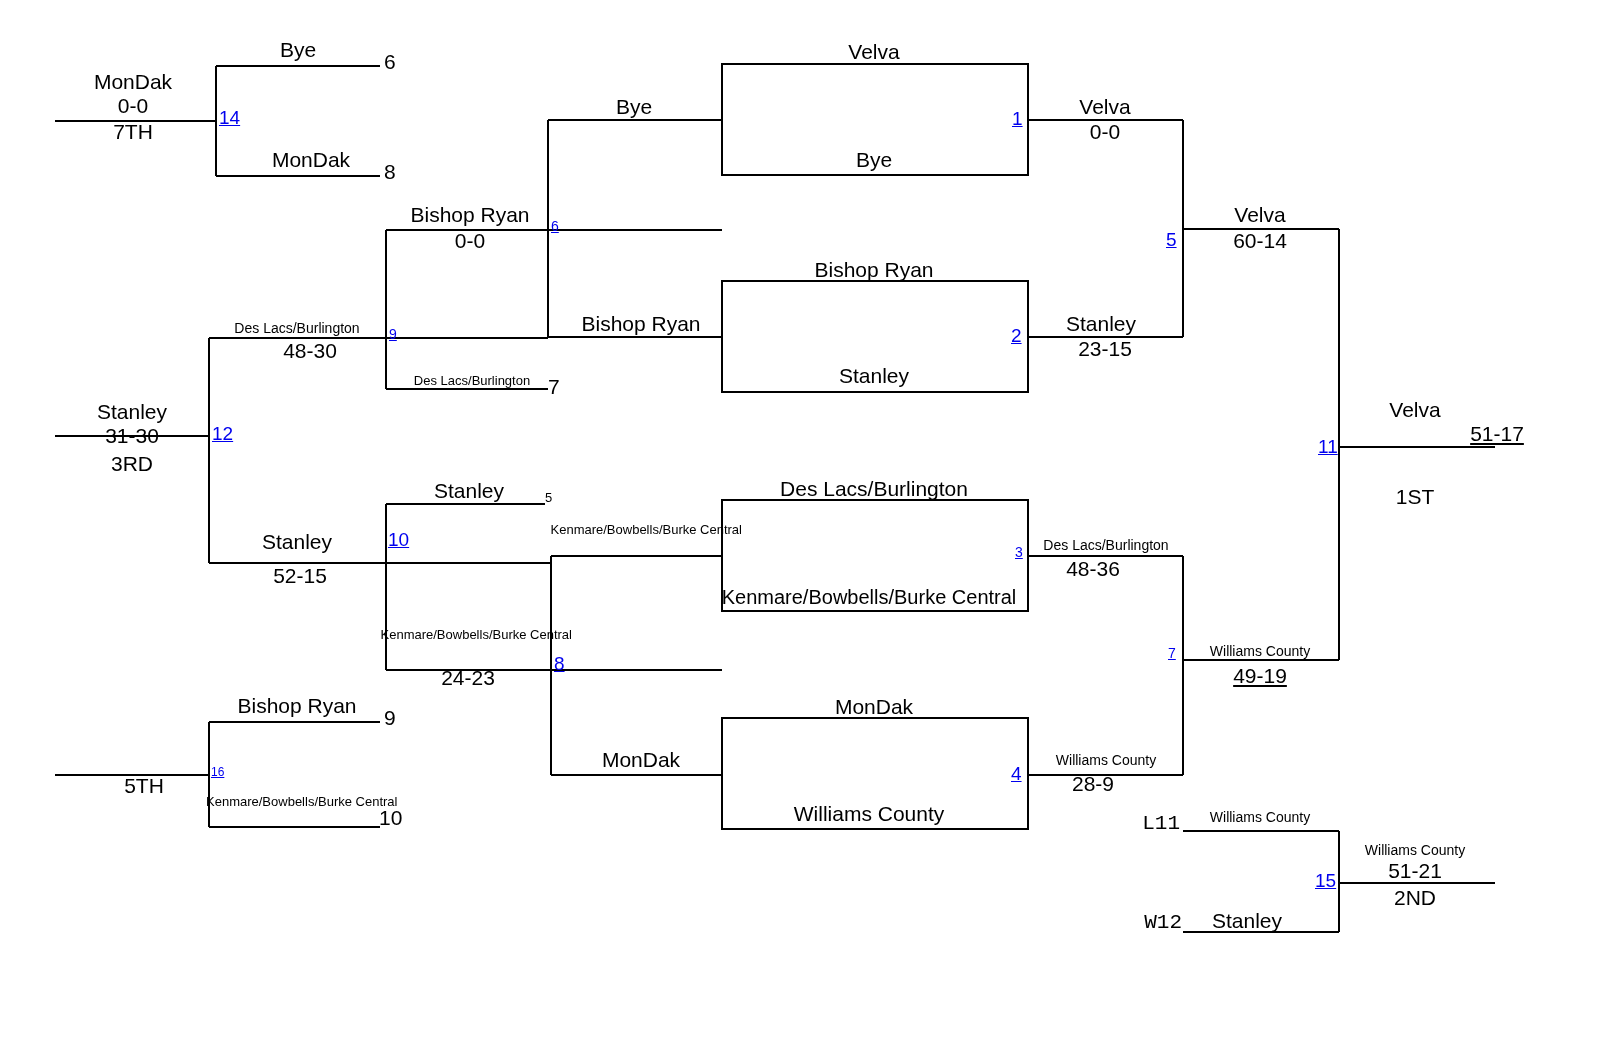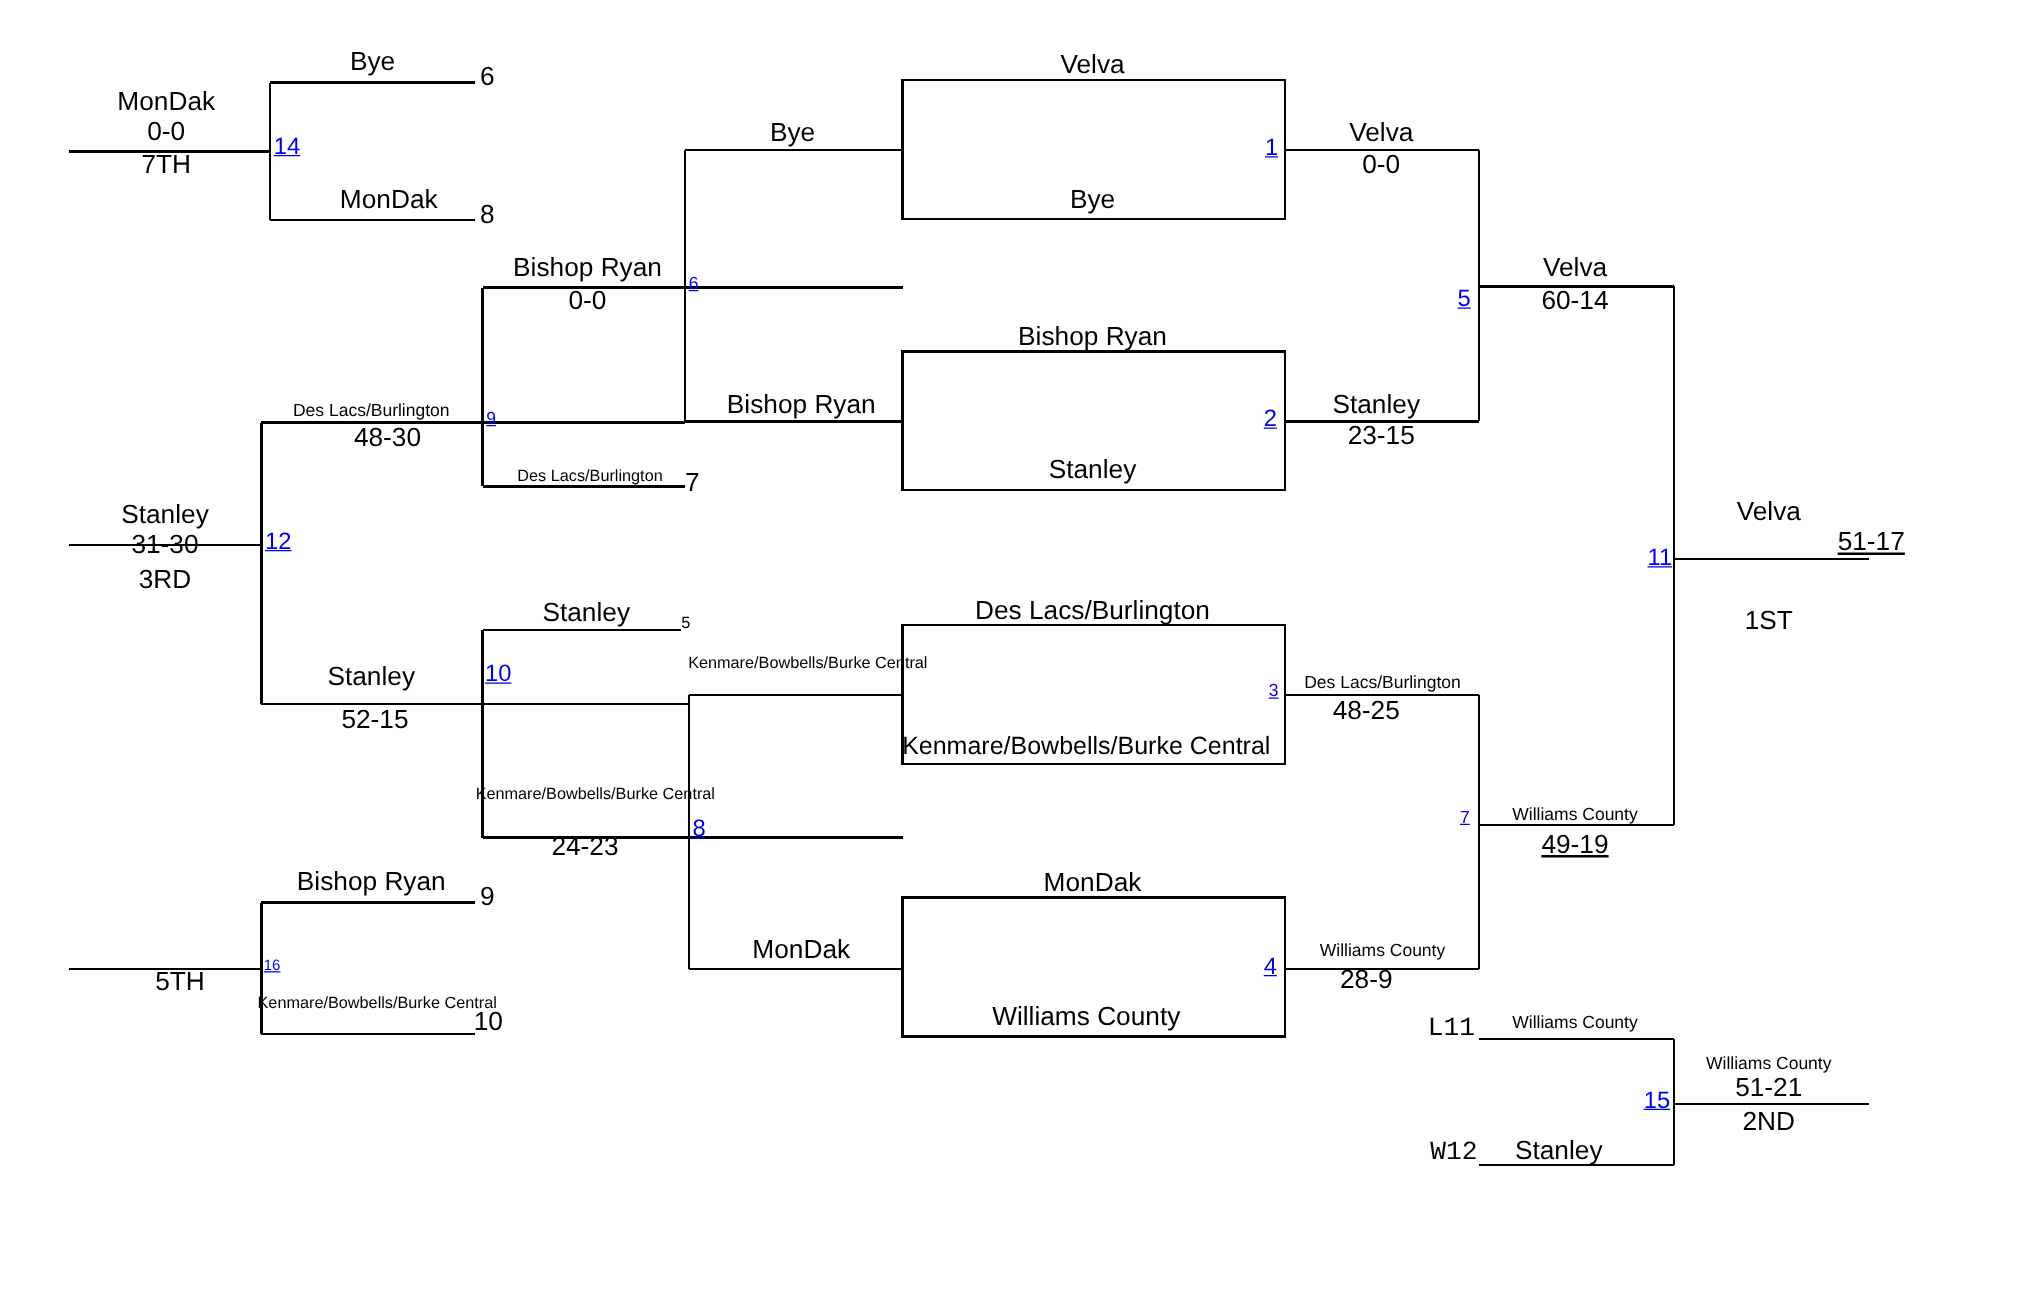--- a/index.html
+++ b/index.html
@@ -187,21 +187,21 @@
   <div class="lbl f20 c" style="left:869px; top:802px;">Williams County</div>
   <div class="gnum" style="left:1011px; top:763px;">4</div>
 
   <div class="lbl f20 c" style="left:1105px; top:95px;">Velva</div>
   <div class="lbl f20 c" style="left:1105px; top:120px;">0-0</div>
   <div class="lbl f20 c" style="left:1101px; top:312px;">Stanley</div>
   <div class="lbl f20 c" style="left:1105px; top:337px;">23-15</div>
   <div class="gnum" style="left:1166px; top:229px;">5</div>
 
   <div class="lbl f13 c" style="left:1106px; top:538px;">Des Lacs/Burlington</div>
-  <div class="lbl f20 c" style="left:1093px; top:557px;">48-25</div>
+  <div class="lbl f20 c" style="left:1093px; top:557px;">48-36</div>
   <div class="lbl f13 c" style="left:1106px; top:753px;">Williams County</div>
   <div class="lbl f20 c" style="left:1093px; top:772px;">28-9</div>
   <div class="gnum sm" style="left:1168px; top:645px;">7</div>
 
   <div class="lbl f20 c" style="left:1260px; top:203px;">Velva</div>
   <div class="lbl f20 c" style="left:1260px; top:229px;">60-14</div>
   <div class="lbl f13 c" style="left:1260px; top:644px;">Williams County</div>
   <div class="lbl f20 c" style="left:1260px; top:664px;text-decoration:underline;">49-19</div>
   <div class="gnum" style="left:1318px; top:436px;">11</div>
   <div class="lbl f20 c" style="left:1415px; top:398px;">Velva</div>

